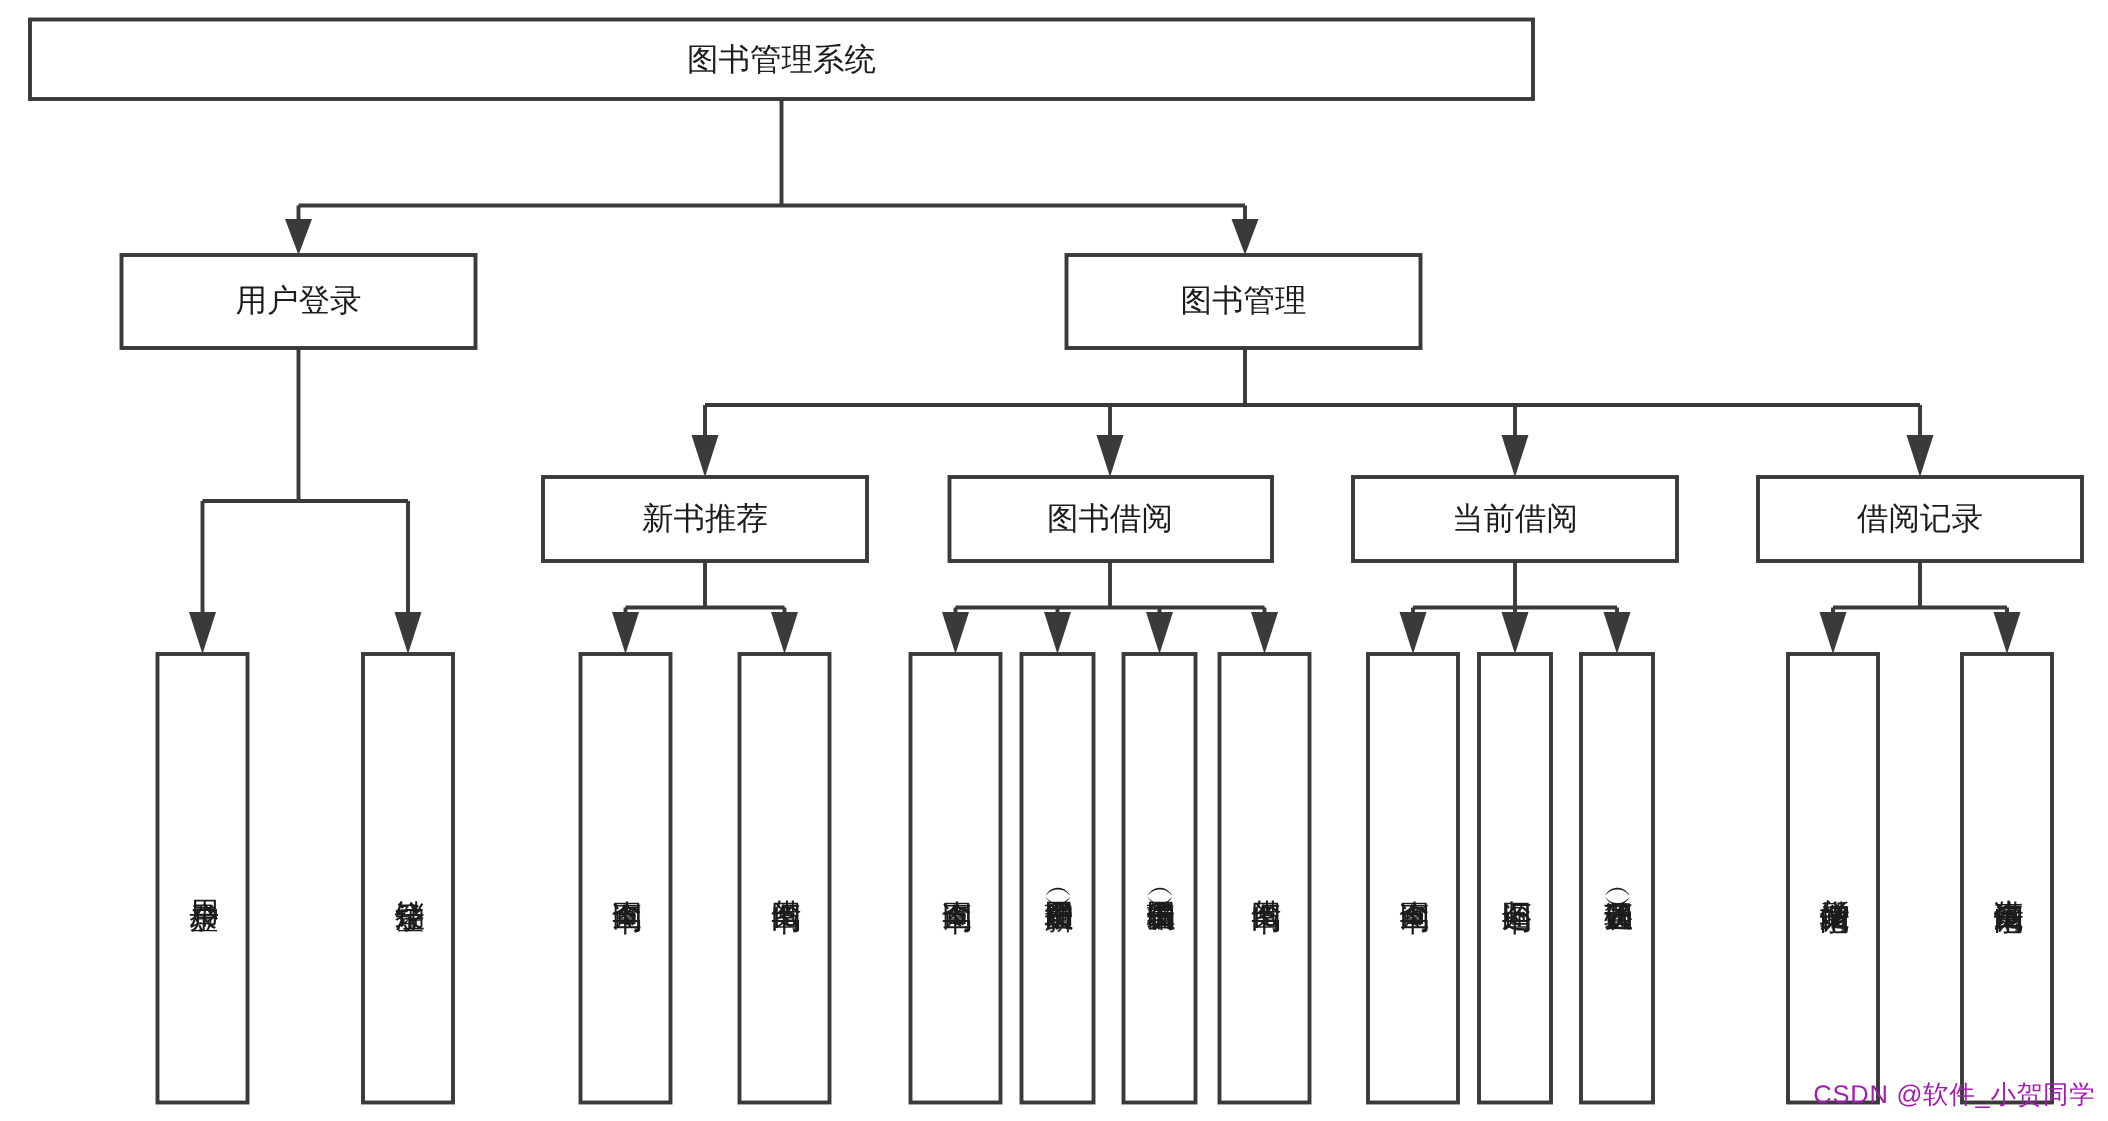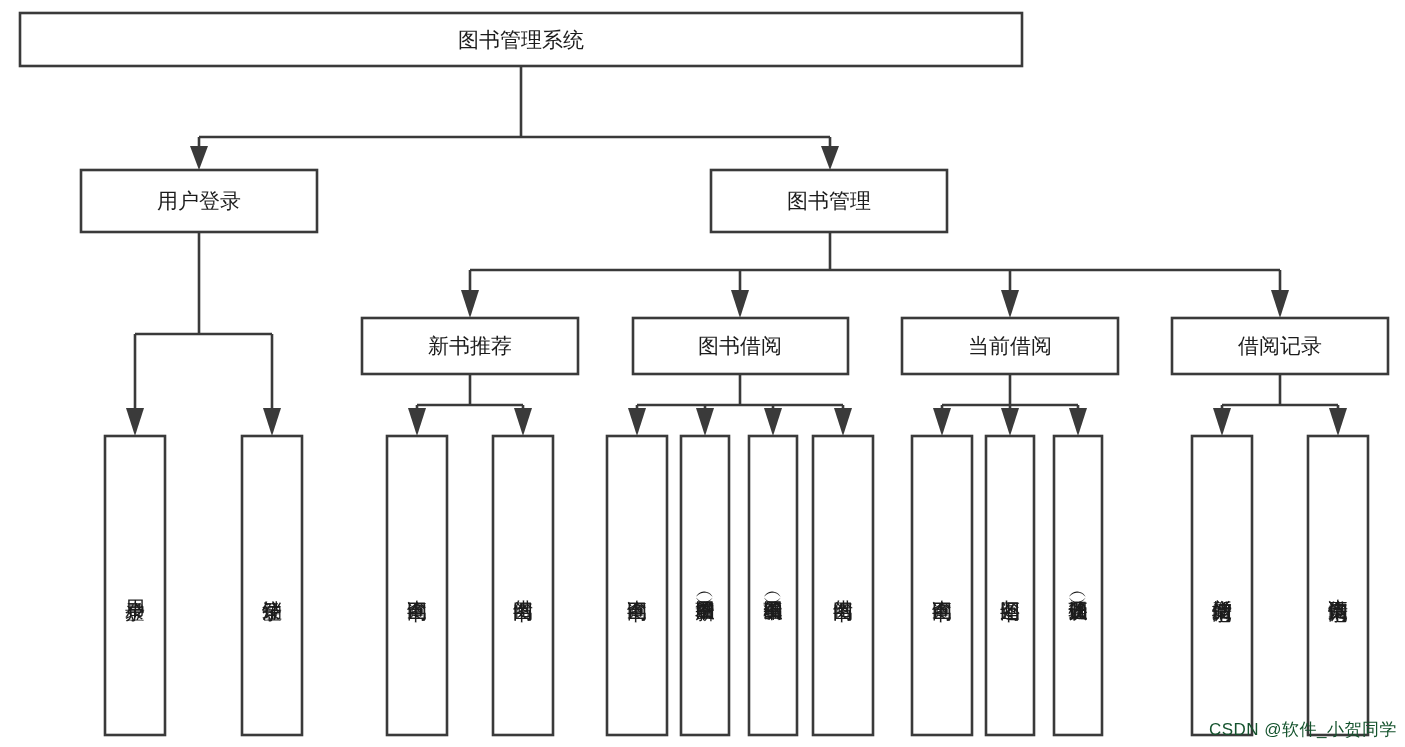--- a/index.html
+++ b/index.html
@@ -70,21 +70,21 @@
   .vlabel.tight {
     font-size: 19px;
     letter-spacing: 0px;
   }
   .watermark {
     position: absolute;
     right: 8px;
     bottom: 6px;
     font-family: "Liberation Sans", "DejaVu Sans", sans-serif;
     font-size: 17px;
-    color: #14532d;
+    color: #a21caf;
     letter-spacing: 0.5px;
     white-space: nowrap;
     user-select: none;
   }
 </style>
 </head>
 <body>
 
 <div id="diagram-root">
 

